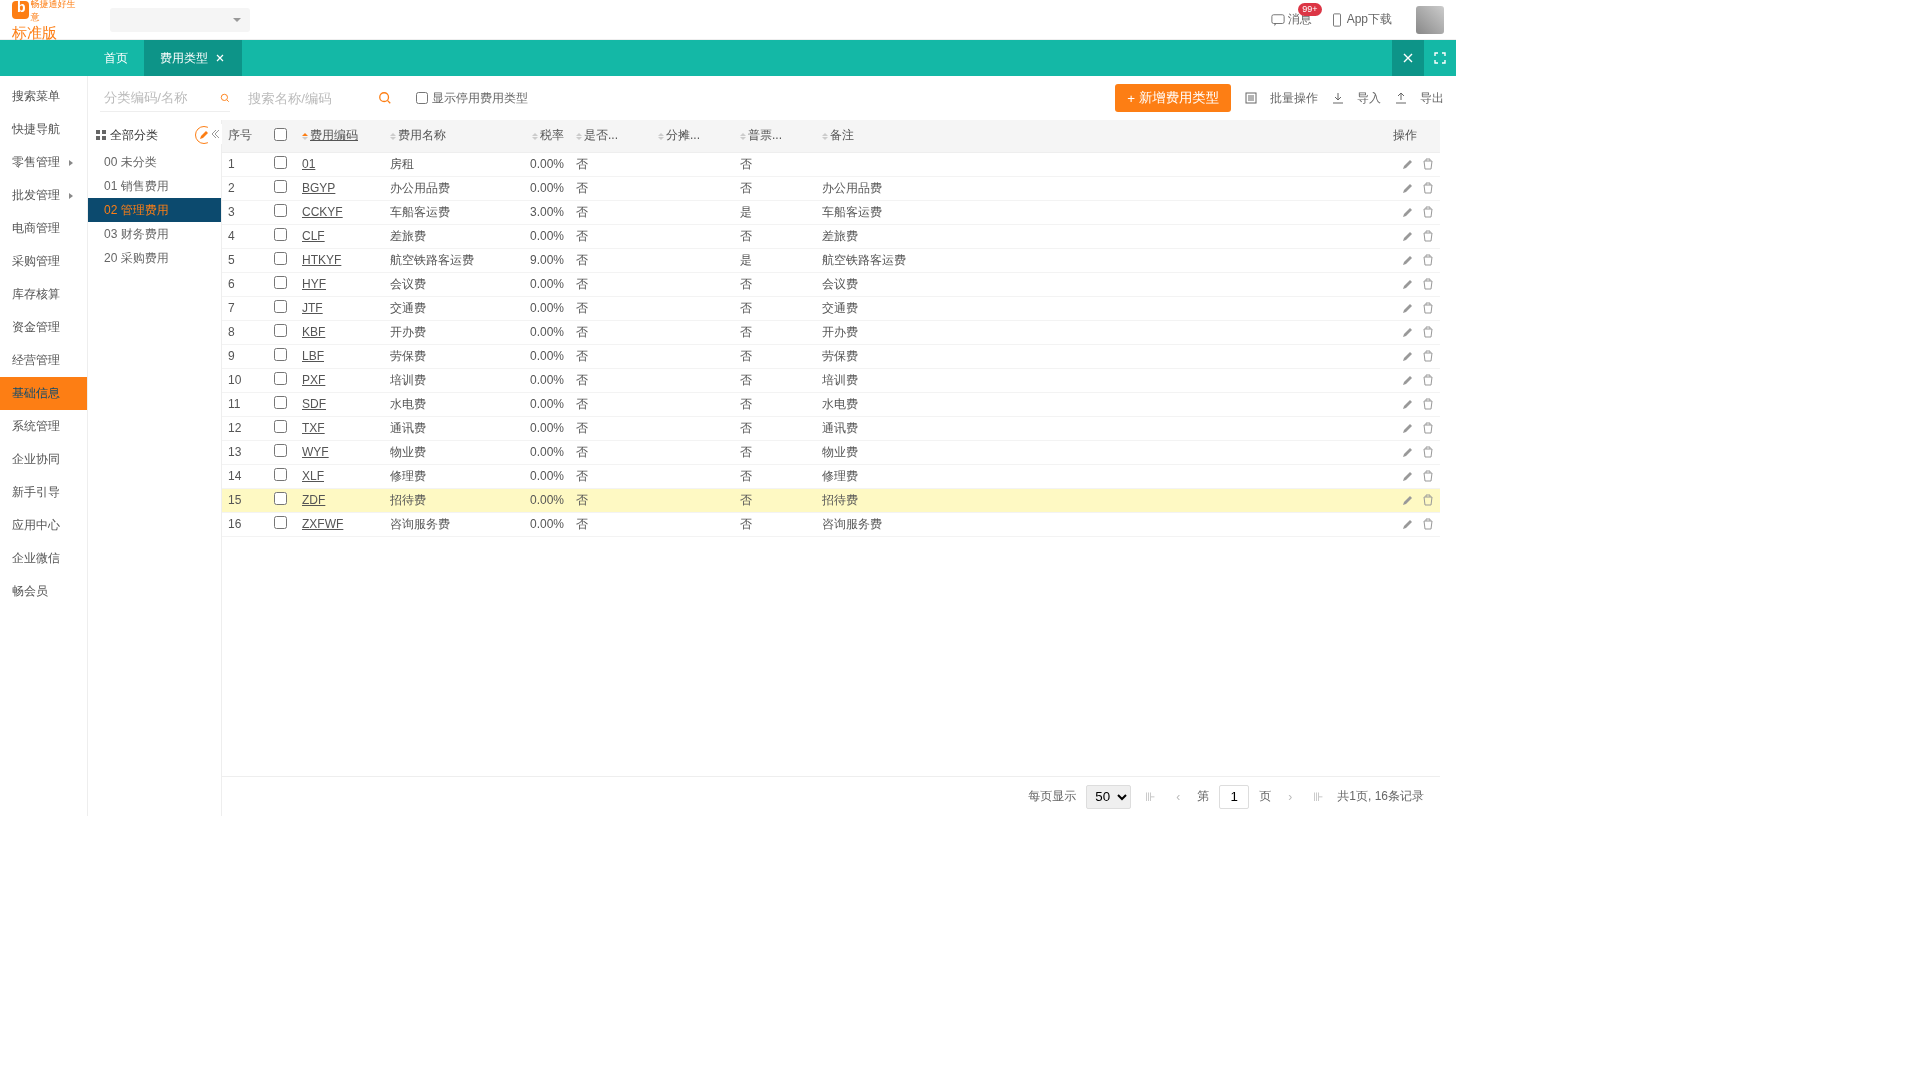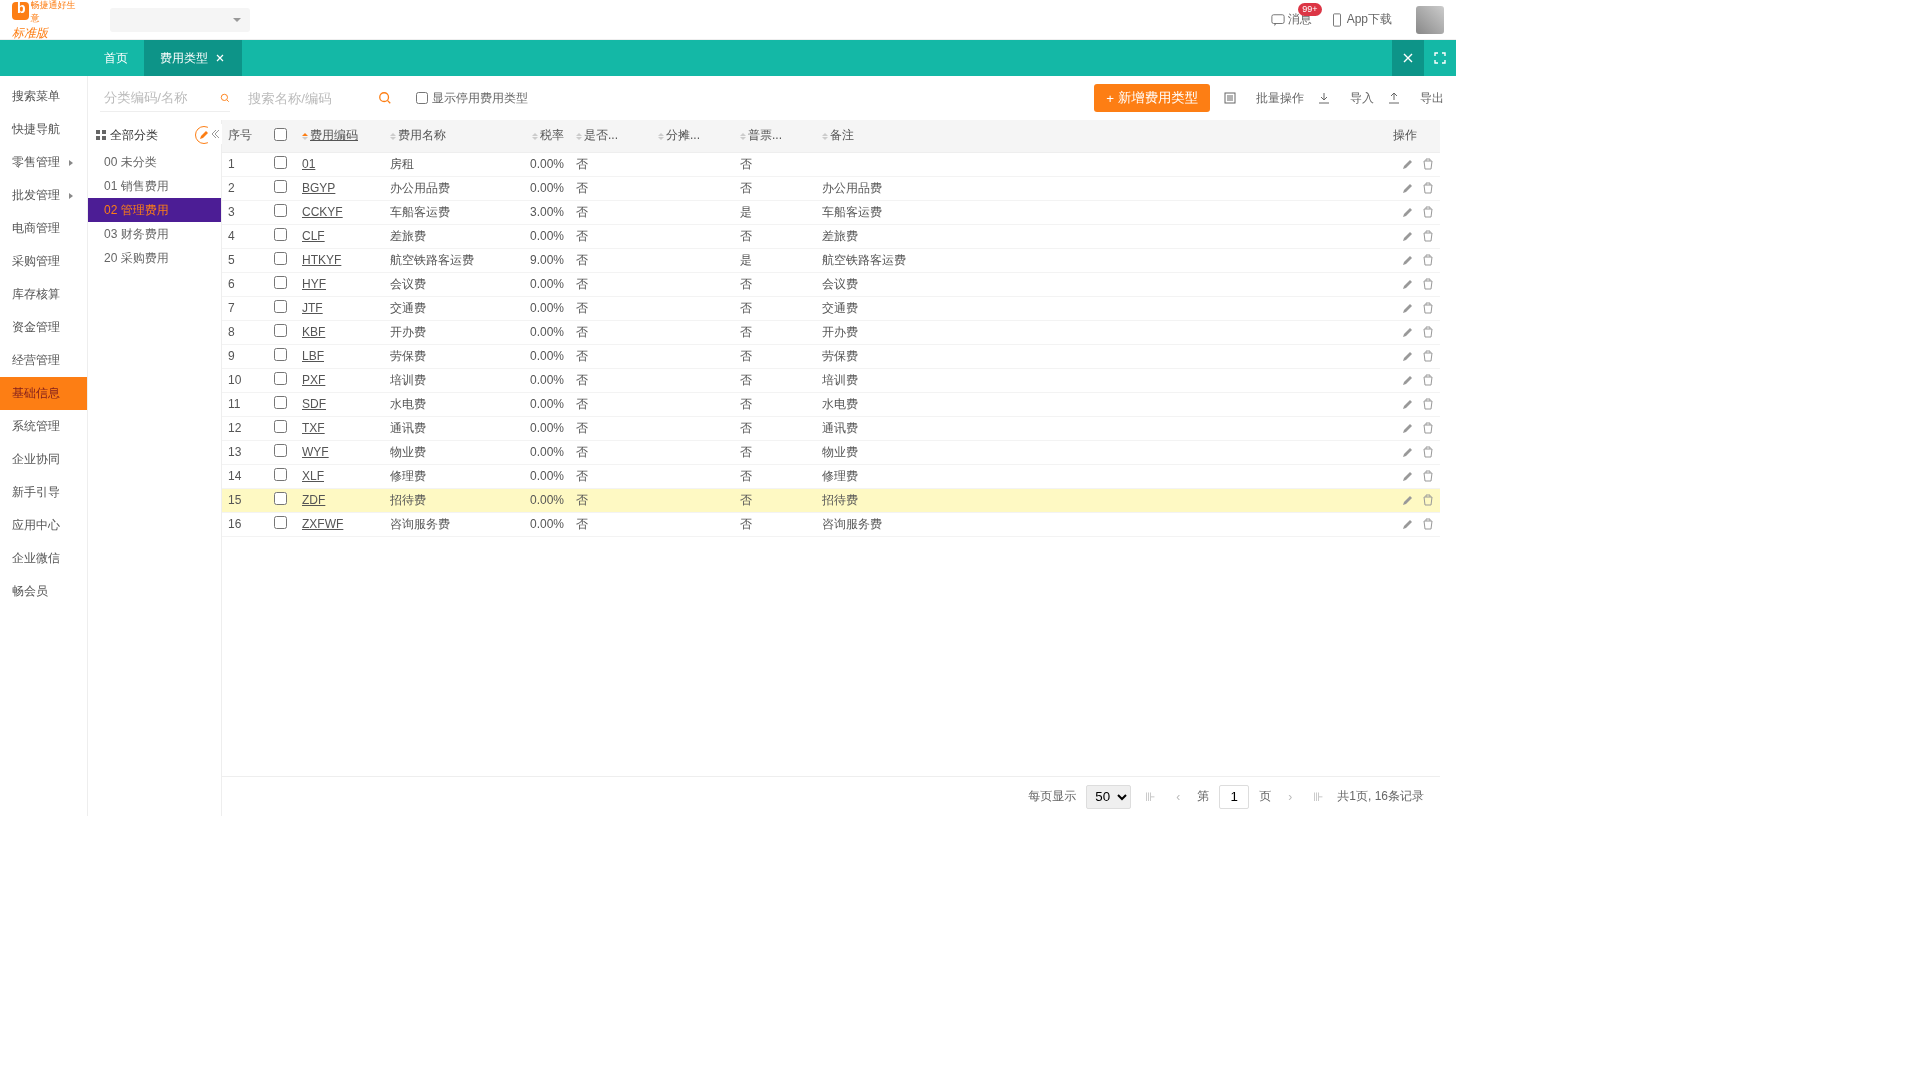--- a/index.html
+++ b/index.html
@@ -2,62 +2,62 @@
 <html><head>
 <meta charset="utf-8">
 <style>
 * { margin: 0; padding: 0; box-sizing: border-box; font-family: "Microsoft YaHei", "PingFang SC", sans-serif; }
 body { background: #fff; font-size: 12px; color: #333; overflow: hidden; width: 1456px; height: 816px; }
 .topbar { height: 40px; display: flex; align-items: center; padding: 0 12px; border-bottom: 1px solid #eee; }
 .logo-block { width: 68px; display: flex; flex-direction: column; align-items: flex-start; }
 .logo-mark { width: 18px; height: 18px; background: #fd7e14; border-radius: 4px; position: relative; }
 .logo-mark::after { content: "b"; color: #fff; font-weight: bold; font-size: 14px; position: absolute; left: 5px; top: -2px; }
 .logo-text { color: #fd7e14; font-size: 9px; margin-top: 1px; }
-.logo-sub { color: #fd7e14; font-size: 12px; font-style: italic; }
+.logo-sub { color: #fd7e14; font-size: 15px; }
 .top-dropdown { margin-left: 30px; width: 140px; height: 24px; background: #f5f5f5; border-radius: 3px; display: flex; align-items: center; padding: 0 8px; color: #999; justify-content: space-between; }
 .top-dropdown svg { width: 10px; height: 10px; fill: #999; }
 .top-right { margin-left: auto; display: flex; align-items: center; gap: 18px; }
 .top-item { display: flex; align-items: center; gap: 3px; color: #666; cursor: pointer; position: relative; }
 .badge { position: absolute; top: -8px; right: -10px; background: #dc3545; color: #fff; border-radius: 8px; padding: 0 4px; font-size: 9px; line-height: 13px; }
 .avatar { width: 28px; height: 28px; background: linear-gradient(45deg,#888,#ccc); border-radius: 3px; margin-left: 6px; }
 .tabbar { height: 36px; background: #14b8a6; display: flex; align-items: center; padding-left: 88px; position: relative; }
 .tab { height: 36px; padding: 8px 16px; display: flex; align-items: center; color: #fff; cursor: pointer; gap: 6px; }
 .tab.active { background: #0d9488; }
 .tab .close { width: 12px; height: 12px; display: inline-flex; align-items: center; justify-content: center; }
 .tabbar-right { position: absolute; right: 0; display: flex; }
 .tabbar-btn { width: 32px; height: 36px; display: flex; align-items: center; justify-content: center; cursor: pointer; }
 .tabbar-btn.dark { background: #0d9488; }
 .layout { display: flex; height: calc(100% - 76px); }
 .sidebar { width: 88px; background: #fff; border-right: 1px solid #eee; padding-top: 4px; display: flex; flex-direction: column; }
 .side-item { height: 33px; display: flex; align-items: center; padding: 0 12px; color: #555; cursor: pointer; justify-content: space-between; }
-.side-item.active { background: #fd7e14; color: #7f1d1d; }
+.side-item.active { background: #fd7e14; color: #0c4a6e; }
 .side-item .caret { width: 8px; height: 8px; }
 .content { flex: 1; display: flex; flex-direction: column; }
 .filterbar { height: 44px; display: flex; align-items: center; padding: 0 12px; gap: 10px; }
 .search-small { width: 120px; height: 26px; border: none; border-bottom: 1px solid transparent; padding: 0 4px; color: #333; }
 .search-small::placeholder { color: #bbb; }
 .search-wrap { display: flex; align-items: center; width: 130px; border-bottom: 1px solid #eee; }
 .search-wrap svg { width: 14px; height: 14px; fill: #fd7e14; }
 .search-wrap2 { display: flex; align-items: center; width: 150px; margin-left: 8px; }
 .search-wrap2 input { width: 130px; height: 26px; border: none; }
 .search-wrap2 input::placeholder { color: #bbb; }
 .search-wrap2 svg { width: 14px; height: 14px; fill: #fd7e14; }
 .chk-row { display: flex; align-items: center; gap: 4px; color: #666; margin-left: 8px; }
 .chk-row input { width: 12px; height: 12px; }
 .filterbar-right { margin-left: auto; display: flex; align-items: center; gap: 14px; }
 .btn-primary { background: #fd7e14; color: #fff; border: none; height: 28px; padding: 0 12px; border-radius: 3px; cursor: pointer; display: flex; align-items: center; gap: 4px; }
-.txt-btn { display: flex; align-items: center; gap: 20px; color: #666; cursor: pointer; }
+.txt-btn { display: flex; align-items: center; gap: 13px; color: #666; cursor: pointer; }
 .body-row { flex: 1; display: flex; min-height: 0; }
 .cat-panel { width: 134px; border-right: 1px solid #eee; position: relative; }
 .cat-head { height: 30px; display: flex; align-items: center; padding: 0 8px; gap: 4px; color: #333; }
 .cat-head .edit { margin-left: auto; width: 18px; height: 18px; border: 1px solid #fd7e14; border-radius: 50%; display: flex; align-items: center; justify-content: center; }
 .cat-head .edit svg { width: 10px; height: 10px; fill: #fd7e14; }
 .cat-collapse { position: absolute; right: -1px; top: 4px; width: 14px; height: 20px; display: flex; align-items: center; justify-content: center; cursor: pointer; background: #fff; }
 .cat-list .cat { height: 24px; display: flex; align-items: center; padding: 0 16px; color: #666; cursor: pointer; font-size: 12px; }
-.cat.active { background: #4c1d95; color: #fd7e14; }
+.cat.active { background: #0c4a6e; color: #fd7e14; }
 .table-wrap { flex: 1; display: flex; flex-direction: column; min-width: 0; padding-right: 16px; }
 table { width: 100%; border-collapse: collapse; }
 thead th { background: #f5f5f5; height: 32px; text-align: left; padding: 0 6px; font-weight: normal; color: #555; border-bottom: 1px solid #eee; font-size: 12px; }
 thead th .sort { display: inline-flex; flex-direction: column; margin-right: 2px; vertical-align: middle; }
 thead th .sort span { width: 0; height: 0; border-left: 3px solid transparent; border-right: 3px solid transparent; }
 thead th .sort .up { border-bottom: 3px solid #ccc; margin-bottom: 1px; }
 thead th .sort .dn { border-top: 3px solid #ccc; }
 thead th.asc .sort .up { border-bottom-color: #fd7e14; }
 tbody td { height: 24px; padding: 2px 6px; border-bottom: 1px solid #f3f3f3; color: #555; font-size: 12px; }
 tbody tr.hl { background: #fef9c3; }

